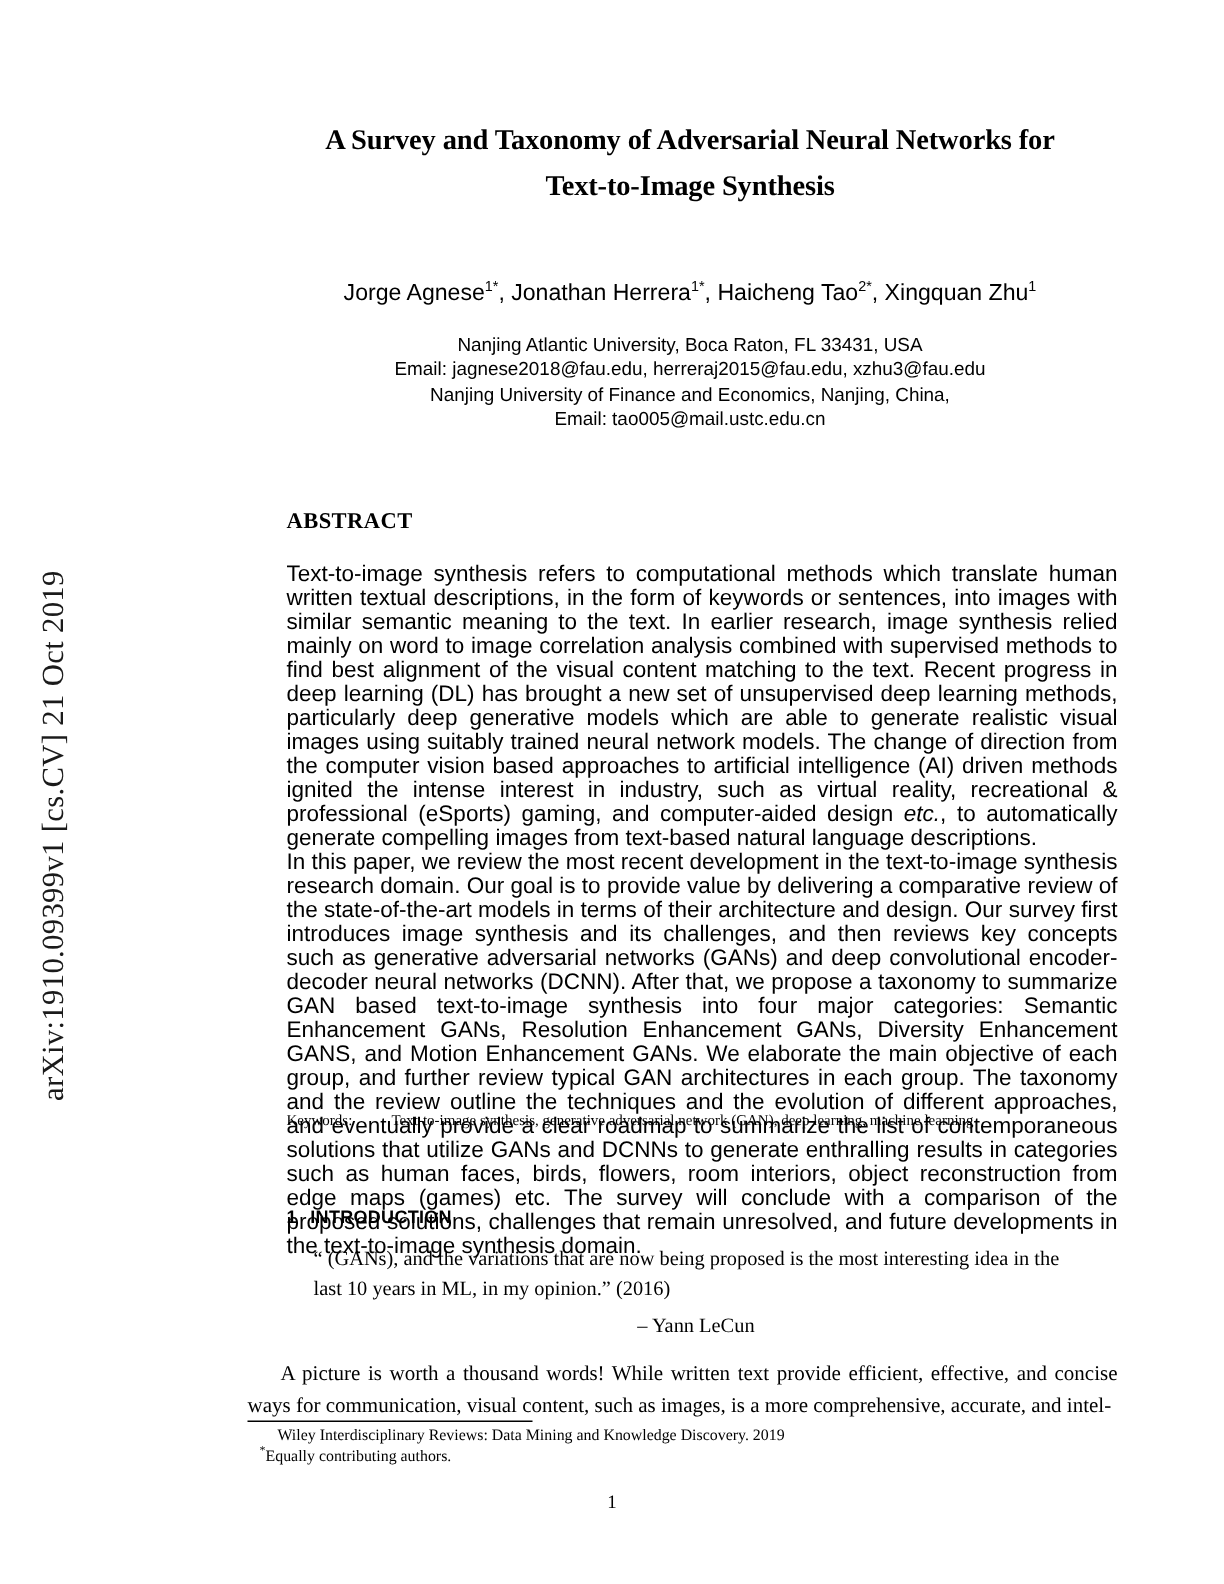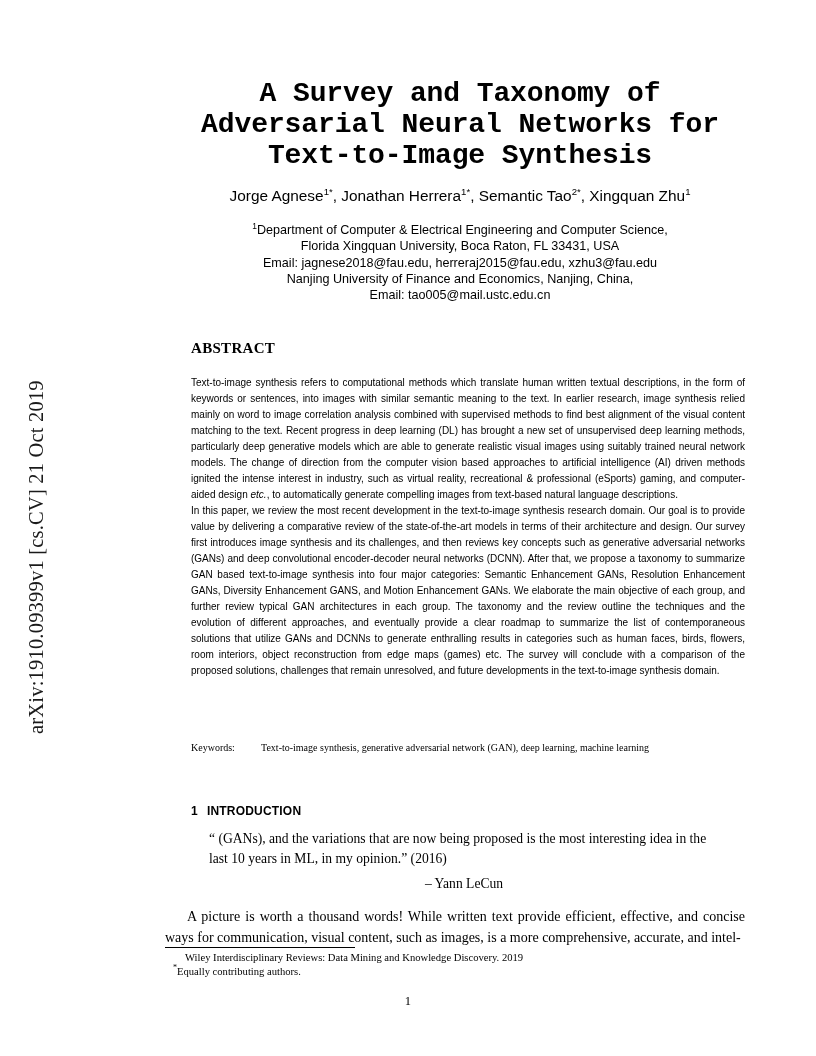--- a/index.html
+++ b/index.html
@@ -49,23 +49,23 @@
     height: 1056px;
   }
 
   
   .title {
     position: absolute;
     left: 196px;
     top: 78px;
     width: 528px;
     text-align: center;
-    font-family: Liberation Mono, monospace;
+    font-family: Liberation Serif, serif;
     font-weight: bold;
-    font-size: 28px;
+    font-size: 19px;
     line-height: 31px;
     letter-spacing: -0.1px;
   }
 
   
   .authors {
     position: absolute;
     left: 176px;
     top: 186px;
     width: 568px;
@@ -109,21 +109,21 @@
     letter-spacing: 0.3px;
   }
 
   
   .abstract-body {
     position: absolute;
     left: 191px;
     top: 375px;
     width: 554px;
     font-family: "Liberation Sans", sans-serif;
-    font-size: 10px;
+    font-size: 15px;
     line-height: 16.0px;
     text-align: justify;
     text-justify: inter-word;
   }
   .abstract-body p {
     margin: 0;
   }
 
   
   .keywords {
@@ -235,26 +235,25 @@
 
 <div class="arxiv-stamp">
   <span>arXiv:1910.09399v1  [cs.CV]  21 Oct 2019</span>
 </div>
 
 <div class="page">
 
   <div class="title">A Survey and Taxonomy of Adversarial Neural Networks for Text-to-Image Synthesis</div>
 
   <div class="authors">
-    <span>Jorge Agnese</span><sup>1*</sup><span>, </span><span>Jonathan Herrera</span><sup>1*</sup><span>, </span><span>Semantic Tao</span><sup>2*</sup><span>, </span><span>Xingquan Zhu</span><sup>1</sup>
+    <span>Jorge Agnese</span><sup>1*</sup><span>, </span><span>Jonathan Herrera</span><sup>1*</sup><span>, </span><span>Haicheng Tao</span><sup>2*</sup><span>, </span><span>Xingquan Zhu</span><sup>1</sup>
   </div>
 
   <div class="affil">
-    <div><sup>1</sup><span>Department of Computer &amp; Electrical Engineering and Computer Science,</span></div>
-    <div>Florida Xingquan University, Boca Raton, FL 33431, USA</div>
+    <div>Nanjing Atlantic University, Boca Raton, FL 33431, USA</div>
     <div>Email: jagnese2018@fau.edu, herreraj2015@fau.edu, xzhu3@fau.edu</div>
     <div>Nanjing University of Finance and Economics, Nanjing, China,</div>
     <div>Email: tao005@mail.ustc.edu.cn</div>
   </div>
 
   <div class="abstract-heading">ABSTRACT</div>
 
   <div class="abstract-body">
     <p><span>Text-to-image synthesis refers to computational methods which translate human written textual descriptions, in the form of keywords or sentences, into images with similar semantic meaning to the text. In earlier research, image synthesis relied mainly on word to image correlation analysis combined with supervised methods to find best alignment of the visual content matching to the text. Recent progress in deep learning (DL) has brought a new set of unsupervised deep learning methods, particularly deep generative models which are able to generate realistic visual images using suitably trained neural network models. The change of direction from the computer vision based approaches to artificial intelligence (AI) driven methods ignited the intense interest in industry, such as virtual reality, recreational &amp; professional (eSports) gaming, and computer-aided design </span><i>etc.</i><span>, to automatically generate compelling images from text-based natural language descriptions.</span></p>
     <p>In this paper, we review the most recent development in the text-to-image synthesis research domain. Our goal is to provide value by delivering a comparative review of the state-of-the-art models in terms of their architecture and design. Our survey first introduces image synthesis and its challenges, and then reviews key concepts such as generative adversarial networks (GANs) and deep convolutional encoder-decoder neural networks (DCNN). After that, we propose a taxonomy to summarize GAN based text-to-image synthesis into four major categories: Semantic Enhancement GANs, Resolution Enhancement GANs, Diversity Enhancement GANS, and Motion Enhancement GANs. We elaborate the main objective of each group, and further review typical GAN architectures in each group. The taxonomy and the review outline the techniques and the evolution of different approaches, and eventually provide a clear roadmap to summarize the list of contemporaneous solutions that utilize GANs and DCNNs to generate enthralling results in categories such as human faces, birds, flowers, room interiors, object reconstruction from edge maps (games) etc. The survey will conclude with a comparison of the proposed solutions, challenges that remain unresolved, and future developments in the text-to-image synthesis domain.</p>

